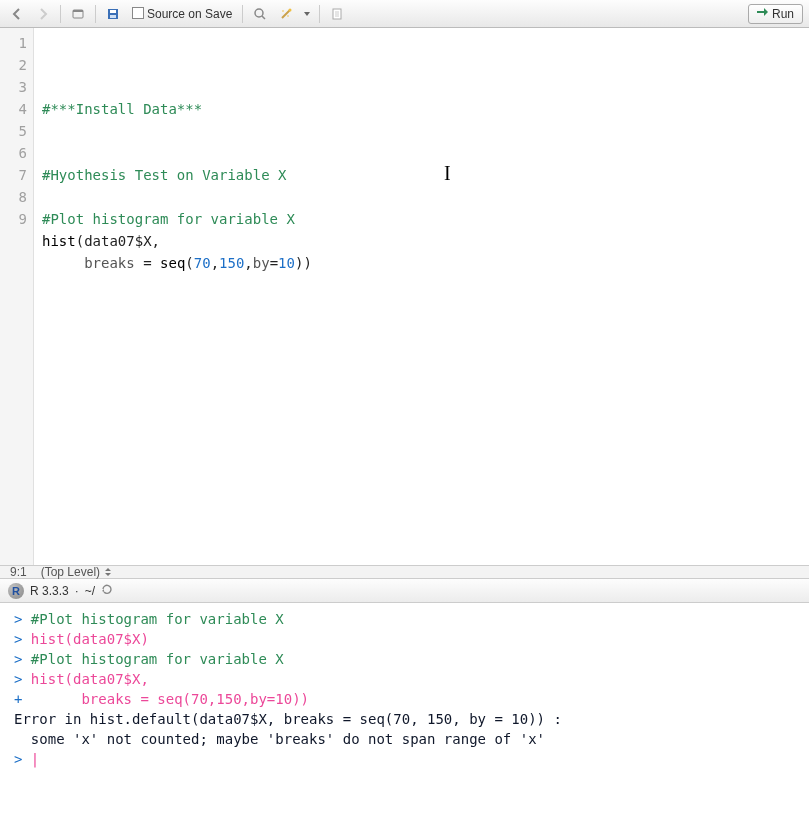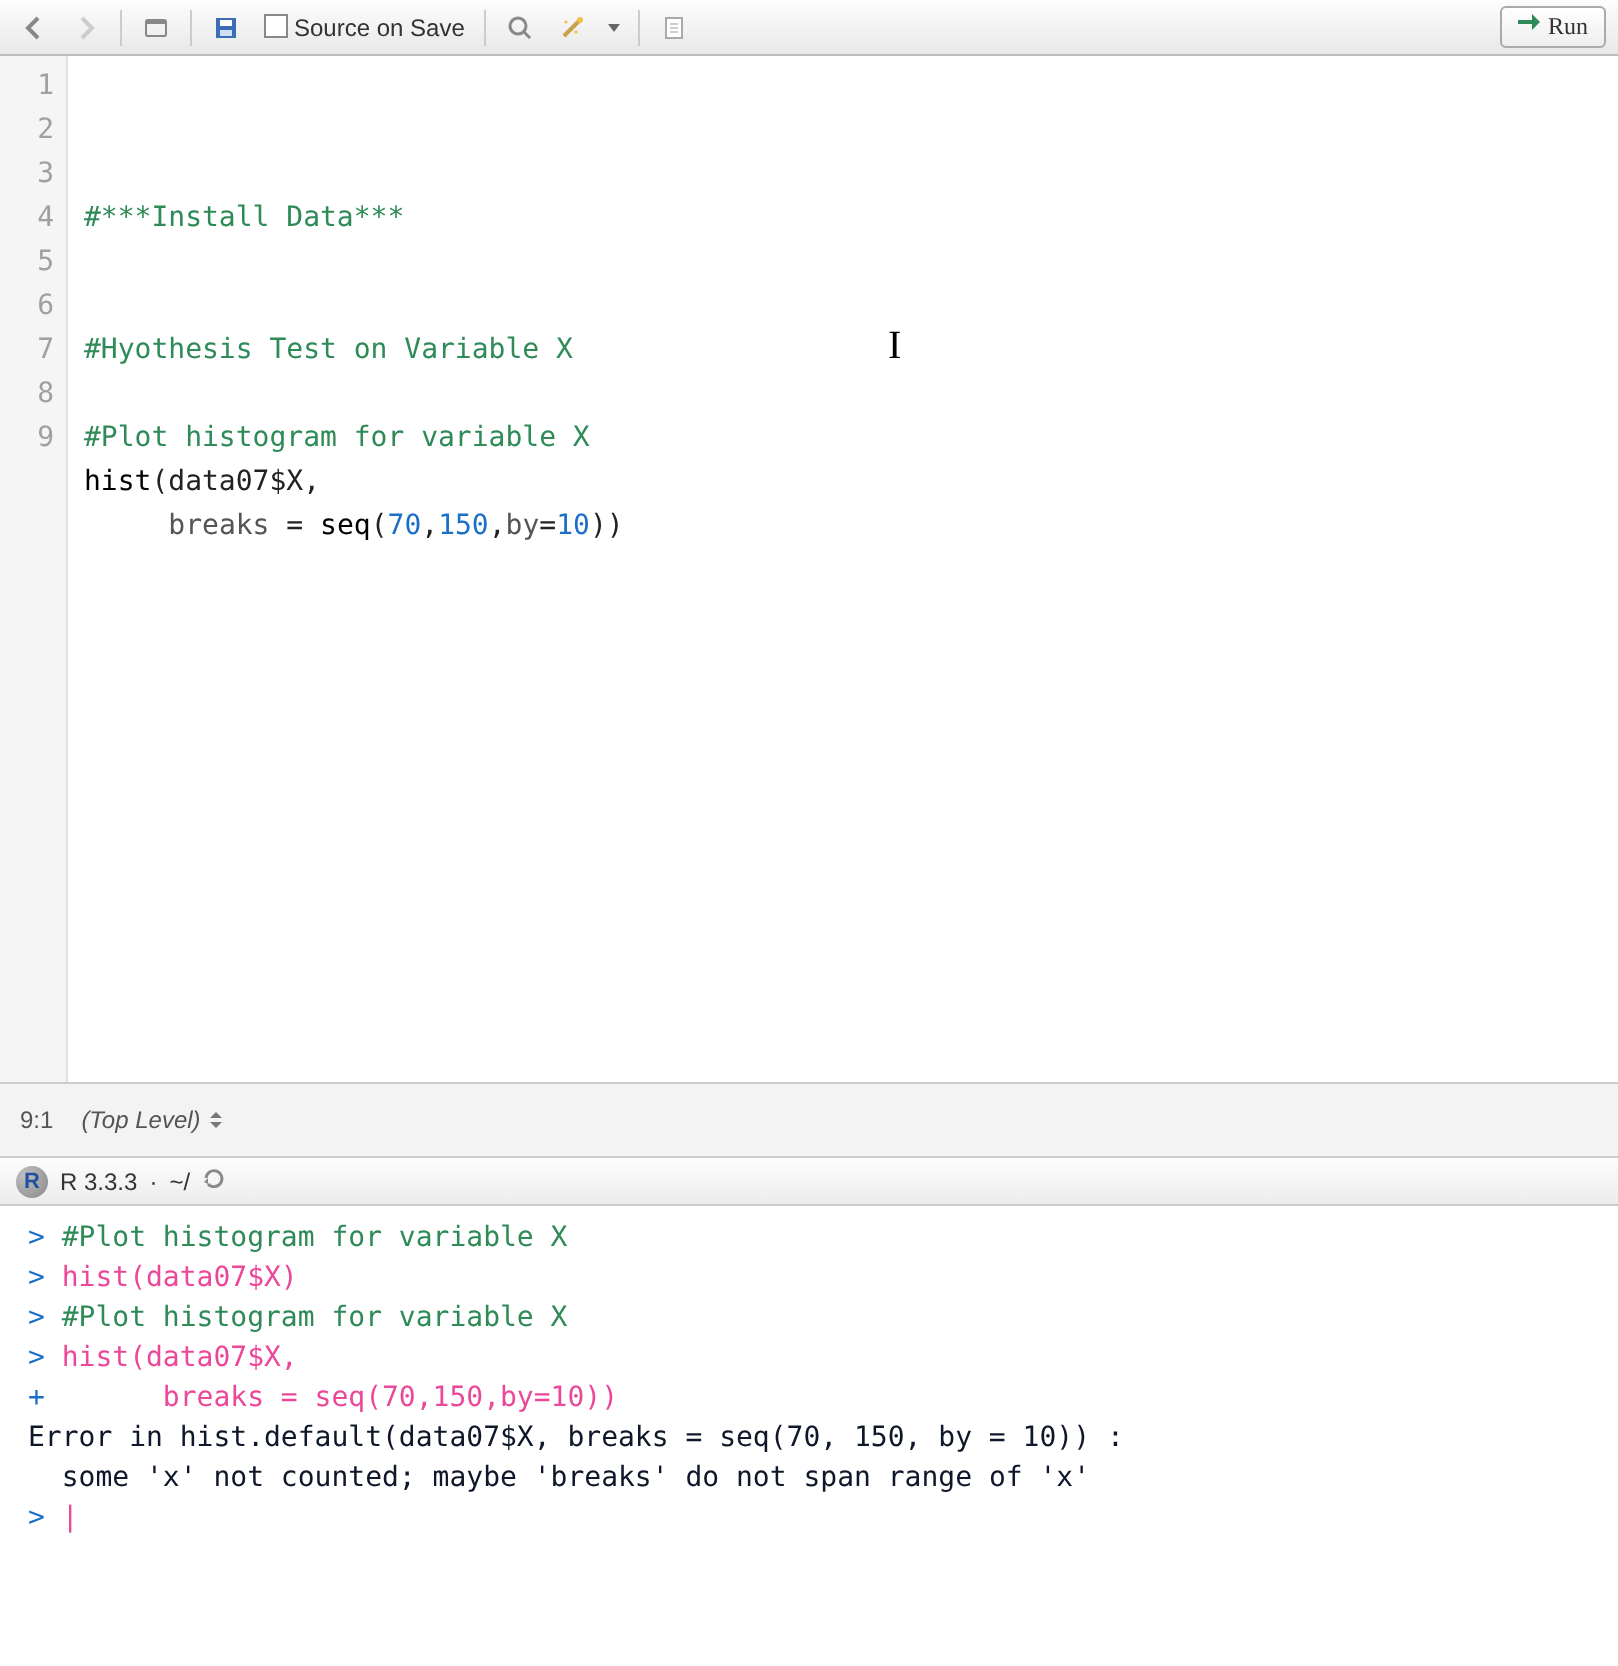--- a/index.html
+++ b/index.html
@@ -35,21 +35,20 @@
   .chk {
     width:12px; height:12px; border:1px solid #888; background:#fff; margin-right:3px;
   }
   .source-save { display:flex; align-items:flex-start; cursor:pointer; padding:0 4px; }
   .spacer { flex:1; }
   .run-btn {
     display:flex; gap:3px;
     padding:2px 8px; border:1px solid #aaa; border-radius:3px;
     background:linear-gradient(#fff,#eee); cursor:pointer;
     font-size:12px;
-    font-family:Liberation Serif, serif;
   }
   .editor-pane {
     flex: 1;
     display:flex;
     background:#fff;
     overflow:hidden;
     position:relative;
   }
   .gutter {
     width: 34px;
@@ -74,32 +73,32 @@
   .tok-func    { color: #000; }
   .tok-num     { color: #1c6fc7; }
   .tok-arg     { color: #555; }
   .cursor-I {
     position:absolute;
     font-family: serif;
     font-size:20px;
     color:#000;
   }
   .status-bar {
-    height:38px;
+    height:14px;
     background:#f3f3f3;
     border-top:1px solid #ccc;
     border-bottom:1px solid #ccc;
     font-family:"Segoe UI", Arial, sans-serif;
     font-size:12px;
     color:#555;
     display:flex; align-items:center;
     gap:14px;
     padding:0 10px;
   }
-  .status-bar .scope { display:flex; align-items:center; gap:4px; cursor:pointer;font-style:italic;}
+  .status-bar .scope { display:flex; align-items:center; gap:4px; cursor:pointer;}
   .console-header {
     height:24px;
     background:linear-gradient(#fdfdfd,#ececec);
     border-bottom:1px solid #ccc;
     display:flex; align-items:center;
     gap:6px;
     padding:0 8px;
     font-family:"Segoe UI", Arial, sans-serif;
     font-size:12px; color:#333;
   }

